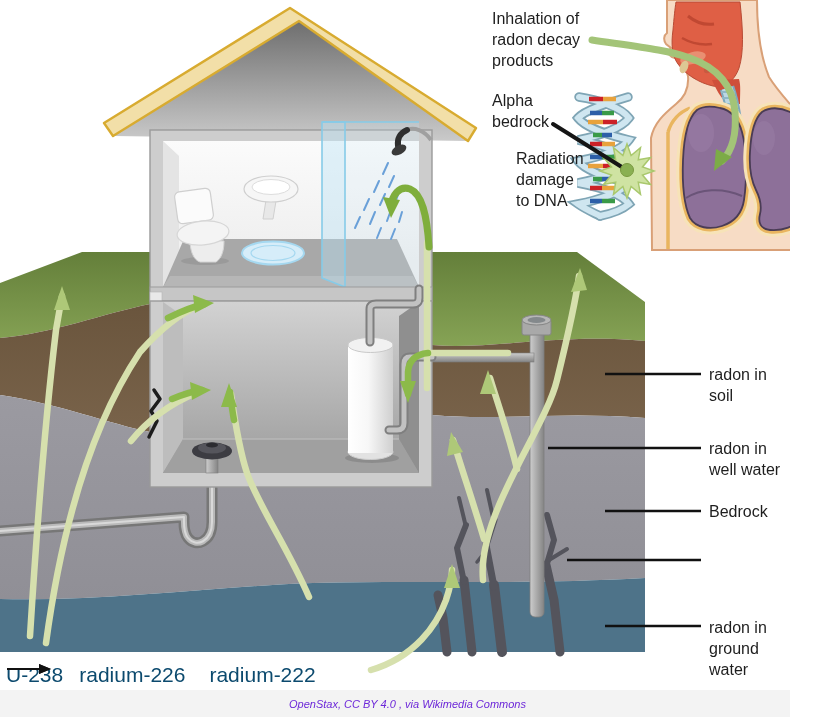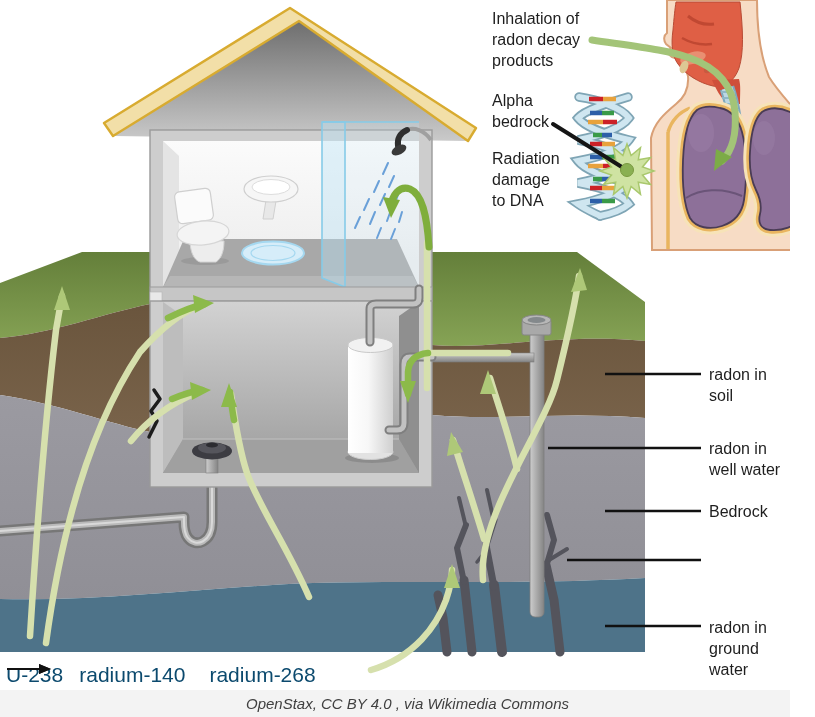--- a/index.html
+++ b/index.html
@@ -6,21 +6,21 @@
   .stage{position:relative;width:790px;height:717px;background:#fff;overflow:hidden;
          font-family:"Liberation Sans",sans-serif;}
   .stage svg{position:absolute;left:0;top:0;}
   .lbl{position:absolute;font-size:16px;line-height:1.32;color:var(--text,#1e1e1e);
        white-space:pre-line;}
   .decay{position:absolute;left:6px;top:663px;display:flex;align-items:center;
          font-size:21px;color:#0c4a6e;}
   .decay .sp{margin:0 8px;display:flex;align-items:center;}
   .caption-bar{position:absolute;left:0;top:690px;width:815px;height:27px;
                background:var(--captionBg,#f3f3f3);display:flex;align-items:center;justify-content:center;}
-  .caption{font-style:italic;font-size:15px;color:#404040;}
+  .caption{font-style:italic;font-size:11px;color:#6d28d9;}
 </style>
 </head>
 <body>
 
 <div class="stage">
 
 <svg width="815" height="717" viewBox="0 0 815 717">
   <defs>
     <linearGradient id="grassGrad" x1="0" y1="0" x2="0" y2="1">
       <stop offset="0" stop-color="#647f3a"></stop>
@@ -326,45 +326,45 @@
     <line x1="553" y1="124" x2="625" y2="169" stroke="#151515" stroke-width="4" stroke-linecap="round"></line>
     <circle cx="627" cy="170" r="6.5" fill="#8ab052" stroke="#79993f" stroke-width="1"></circle>
   </g>
 </svg>
 
   <div class="lbl" style="left:492px;top:8px">Inhalation of
 radon decay
 products</div>
   <div class="lbl" style="left:492px;top:90px">Alpha
 bedrock</div>
-  <div class="lbl" style="left:492px;top:148px">Radiation
+  <div class="lbl" style="left:516px;top:148px">Radiation
 damage
 to DNA</div>
   <div class="lbl" style="left:709px;top:364px">radon in
 soil</div>
   <div class="lbl" style="left:709px;top:438px">radon in
 well water</div>
   <div class="lbl" style="left:709px;top:501px">Bedrock</div>
   <div class="lbl" style="left:709px;top:617px">radon in
 ground water</div>
 
   <div class="decay">
     <span>U-238</span>
     <span class="sp">
       <svg width="46" height="12" viewBox="0 0 46 12">
           <line x1="1" y1="6" x2="34" y2="6" stroke="#111" stroke-width="2.2"></line>
           <polygon points="33,1 45,6 33,11" fill="#111"></polygon>
         </svg>
     </span>
-    <span>radium-140</span>
+    <span>radium-226</span>
     <span class="sp" style="margin-left:16px">
       <svg width="46" height="12" viewBox="0 0 46 12">
           <line x1="1" y1="6" x2="34" y2="6" stroke="#111" stroke-width="2.2"></line>
           <polygon points="33,1 45,6 33,11" fill="#111"></polygon>
         </svg>
     </span>
-    <span>radium-268</span>
+    <span>radium-222</span>
   </div>
 
   <div class="caption-bar">
     <span class="caption">OpenStax, CC BY 4.0 , via Wikimedia Commons</span>
   </div>
 </div>
 
 </body></html>

